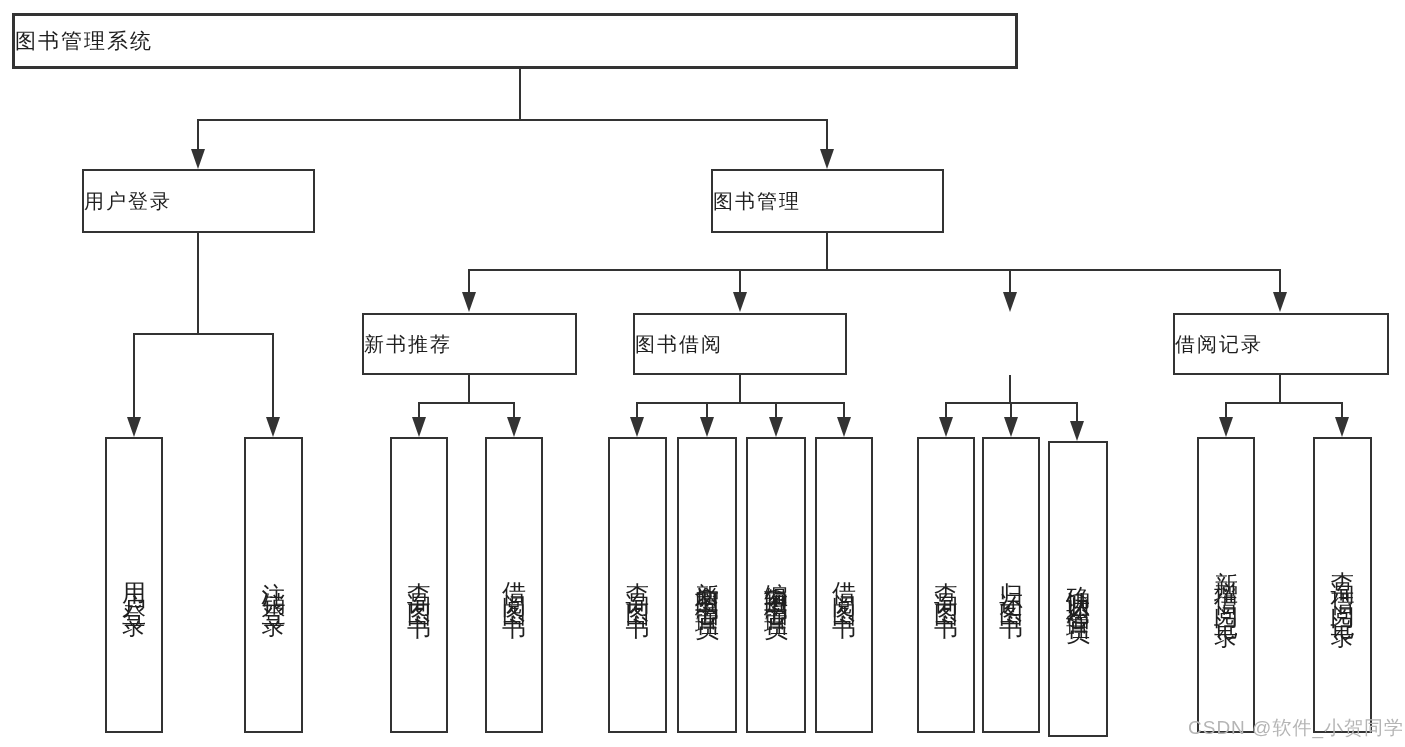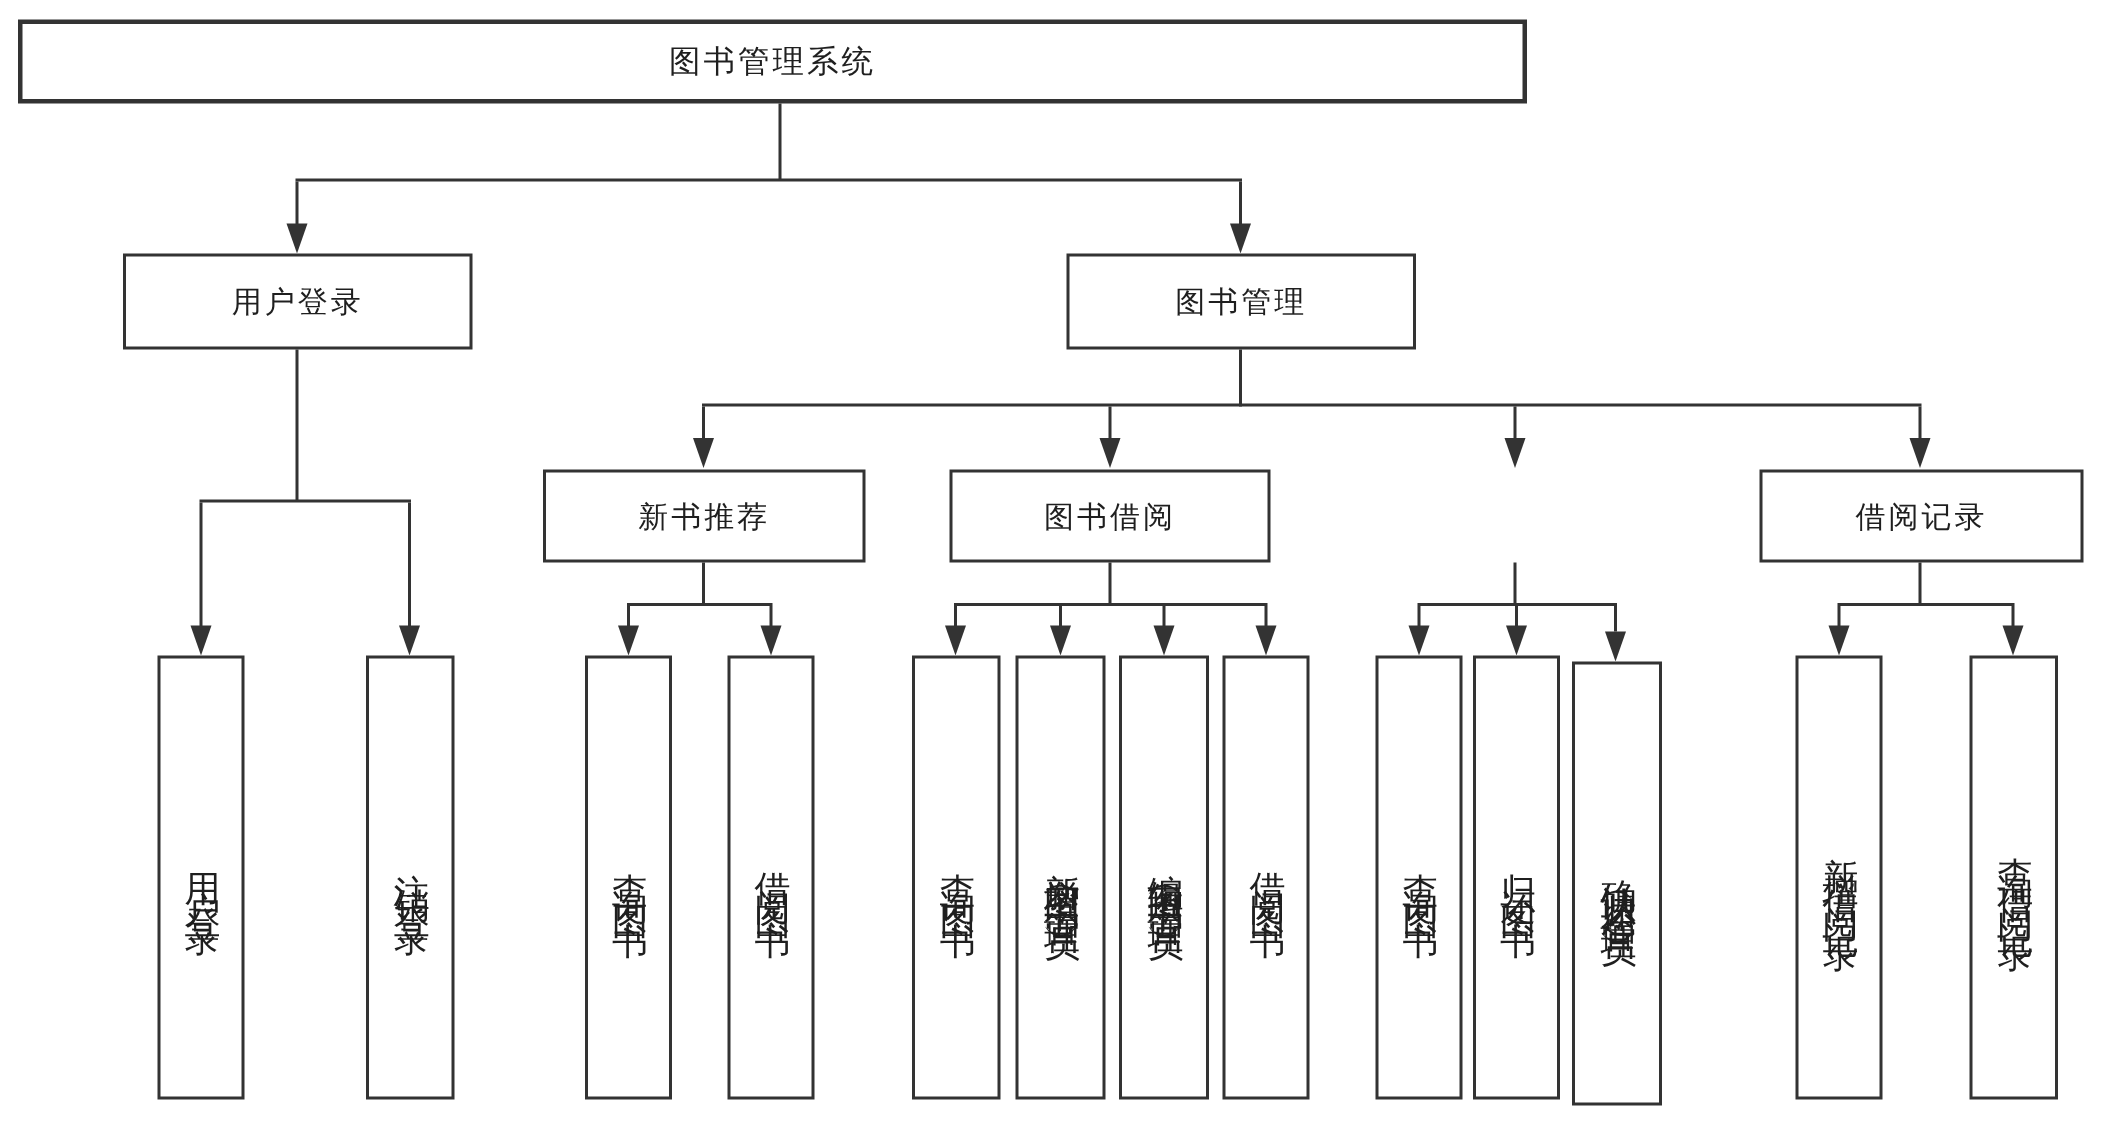--- a/index.html
+++ b/index.html
@@ -18,21 +18,21 @@
     font-family: "Liberation Sans", "DejaVu Sans", sans-serif;
     color: var(--text);
     overflow: hidden;
   }
   .box {
     position: absolute;
     border: 2px solid var(--line);
     background: var(--background);
     display: flex;
     align-items: center;
-    justify-content: center;
+    justify-content: flex-start;
     font-size: 20px;
     letter-spacing: 2px;
     color: var(--text);
   }
   .box.root { border-width: 3px; font-size: 21px; }
   .vbox {
     position: absolute;
     border: 2px solid var(--line);
     background: var(--background);
     display: flex;
@@ -189,14 +189,15 @@
     <span>确认归还（管理员）</span>
   </div>
 
   <div class="vbox" style="left:1197px; top:437px; width:58px; height:296px;">
     <span>新增借阅记录</span>
   </div>
   <div class="vbox" style="left:1313px; top:437px; width:59px; height:296px;">
     <span>查询借阅记录</span>
   </div>
 
+  <div class="watermark">CSDN @软件_小贺同学</div>
 
 </div>
 
 </body></html>

